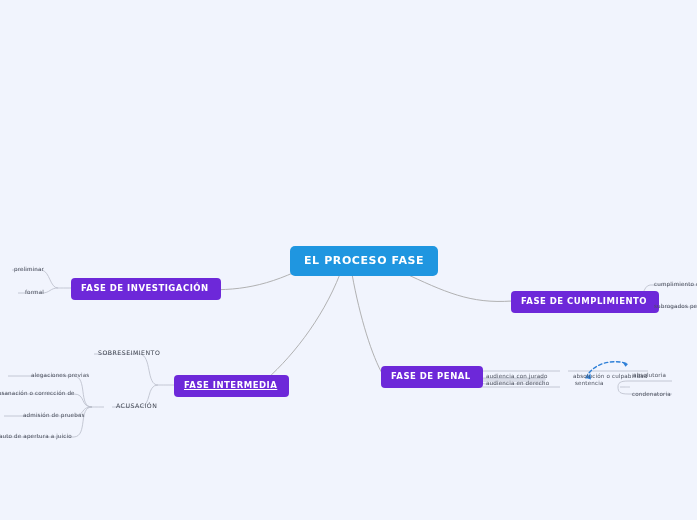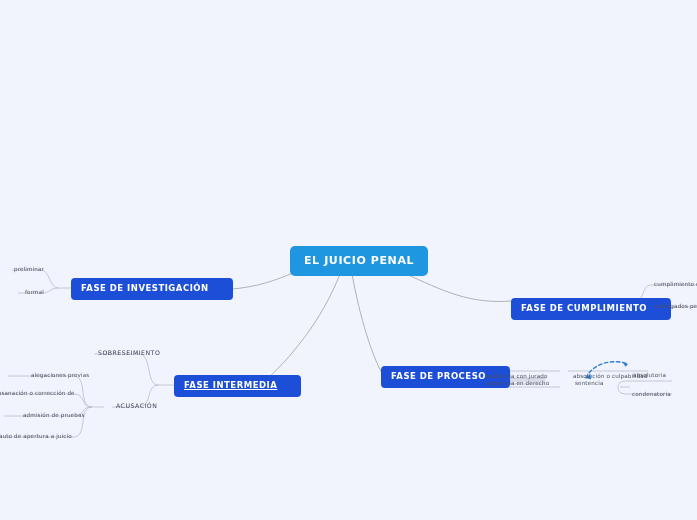--- a/index.html
+++ b/index.html
@@ -39,26 +39,26 @@
     color: #ffffff;
     font-size: 11px;
     font-weight: bold;
     letter-spacing: 0.6px;
     padding: 9px 14px 10px 14px;
     border-radius: 5px;
     line-height: 1;
   }
   
   .phase {
-    background: #1d4ed8;
+    background: #6d28d9;
     color: #ffffff;
     font-size: 8.5px;
     font-weight: bold;
     letter-spacing: 0.5px;
-    padding: 6px 24px 7px 10px;
+    padding: 6px 12px 7px 10px;
     border-radius: 4px;
     line-height: 1;
   }
   
   .leaf {
     color: #4a4f5c;
     font-size: 5.6px;
     letter-spacing: 0.15px;
     line-height: 1;
     padding: 2px 3px;
@@ -132,40 +132,40 @@
       <path d="M 568,371 L 648,371"></path>
     </g>
 
     <g>
       <path d="M 586,378 C 592,364 612,358 628,364" fill="none" stroke="#2f80d8" stroke-width="1.4" stroke-dasharray="3.5,2.6" stroke-linecap="round"></path>
       <path d="M 586,378 l 4.5,-4.6 l 0.4,6.0 z" fill="#2f80d8"></path>
       <path d="M 628,364 l -5.8,-2.2 l 3.4,4.9 z" fill="#2f80d8"></path>
     </g>
   </svg>
 
-  <div class="node root" style="left:290px; top:246px;">EL JUICIO PENAL</div>
+  <div class="node root" style="left:290px; top:246px;">EL PROCESO FASE</div>
 
   <div class="node phase" style="left:71px; top:278px;">FASE DE INVESTIGACIÓN</div>
   <div class="node leaf" style="left:11px; top:265px;">preliminar</div>
   <div class="node leaf" style="left:22px; top:288px;">formal</div>
 
-  <div class="node phase" style="left:511px; top:298px;text-align:right;">FASE DE CUMPLIMIENTO</div>
+  <div class="node phase" style="left:511px; top:291px;text-align:right;">FASE DE CUMPLIMIENTO</div>
   <div class="node leaf" style="left:651px; top:280px;">cumplimiento de</div>
   <div class="node leaf" style="left:651px; top:302px;">subrogados pena</div>
 
   <div class="node phase" style="left:174px; top:375px;text-decoration:underline;">FASE INTERMEDIA</div>
   <div class="node leaf caps" style="left:95px; top:348px;">SOBRESEIMIENTO</div>
   <div class="node leaf caps" style="left:113px; top:401px;">ACUSACIÓN</div>
 
   <div class="node leaf" style="left:28px; top:371px;">alegaciones previas</div>
   <div class="node leaf clip-left" style="left:-12px; top:389px; width:86px;">subsanación o corrección de la acusación</div>
   <div class="node leaf" style="left:20px; top:411px;">admisión de pruebas</div>
   <div class="node leaf clip-left" style="left:-4px; top:432px; width:78px;">auto de apertura a juicio oral</div>
 
-  <div class="node phase" style="left:381px; top:366px;">FASE DE PROCESO</div>
+  <div class="node phase" style="left:381px; top:366px;">FASE DE PENAL</div>
 
   <div class="node leaf" style="left:483px; top:372px;">audiencia con jurado</div>
   <div class="node leaf" style="left:570px; top:372px;">absolución o culpabilidad</div>
 
   <div class="node leaf" style="left:483px; top:379px;">audiencia en derecho</div>
   <div class="node leaf" style="left:572px; top:379px;">sentencia</div>
 
   <div class="node leaf" style="left:630px; top:371px;">absolutoria</div>
   <div class="node leaf" style="left:629px; top:390px;">condenatoria</div>
 

